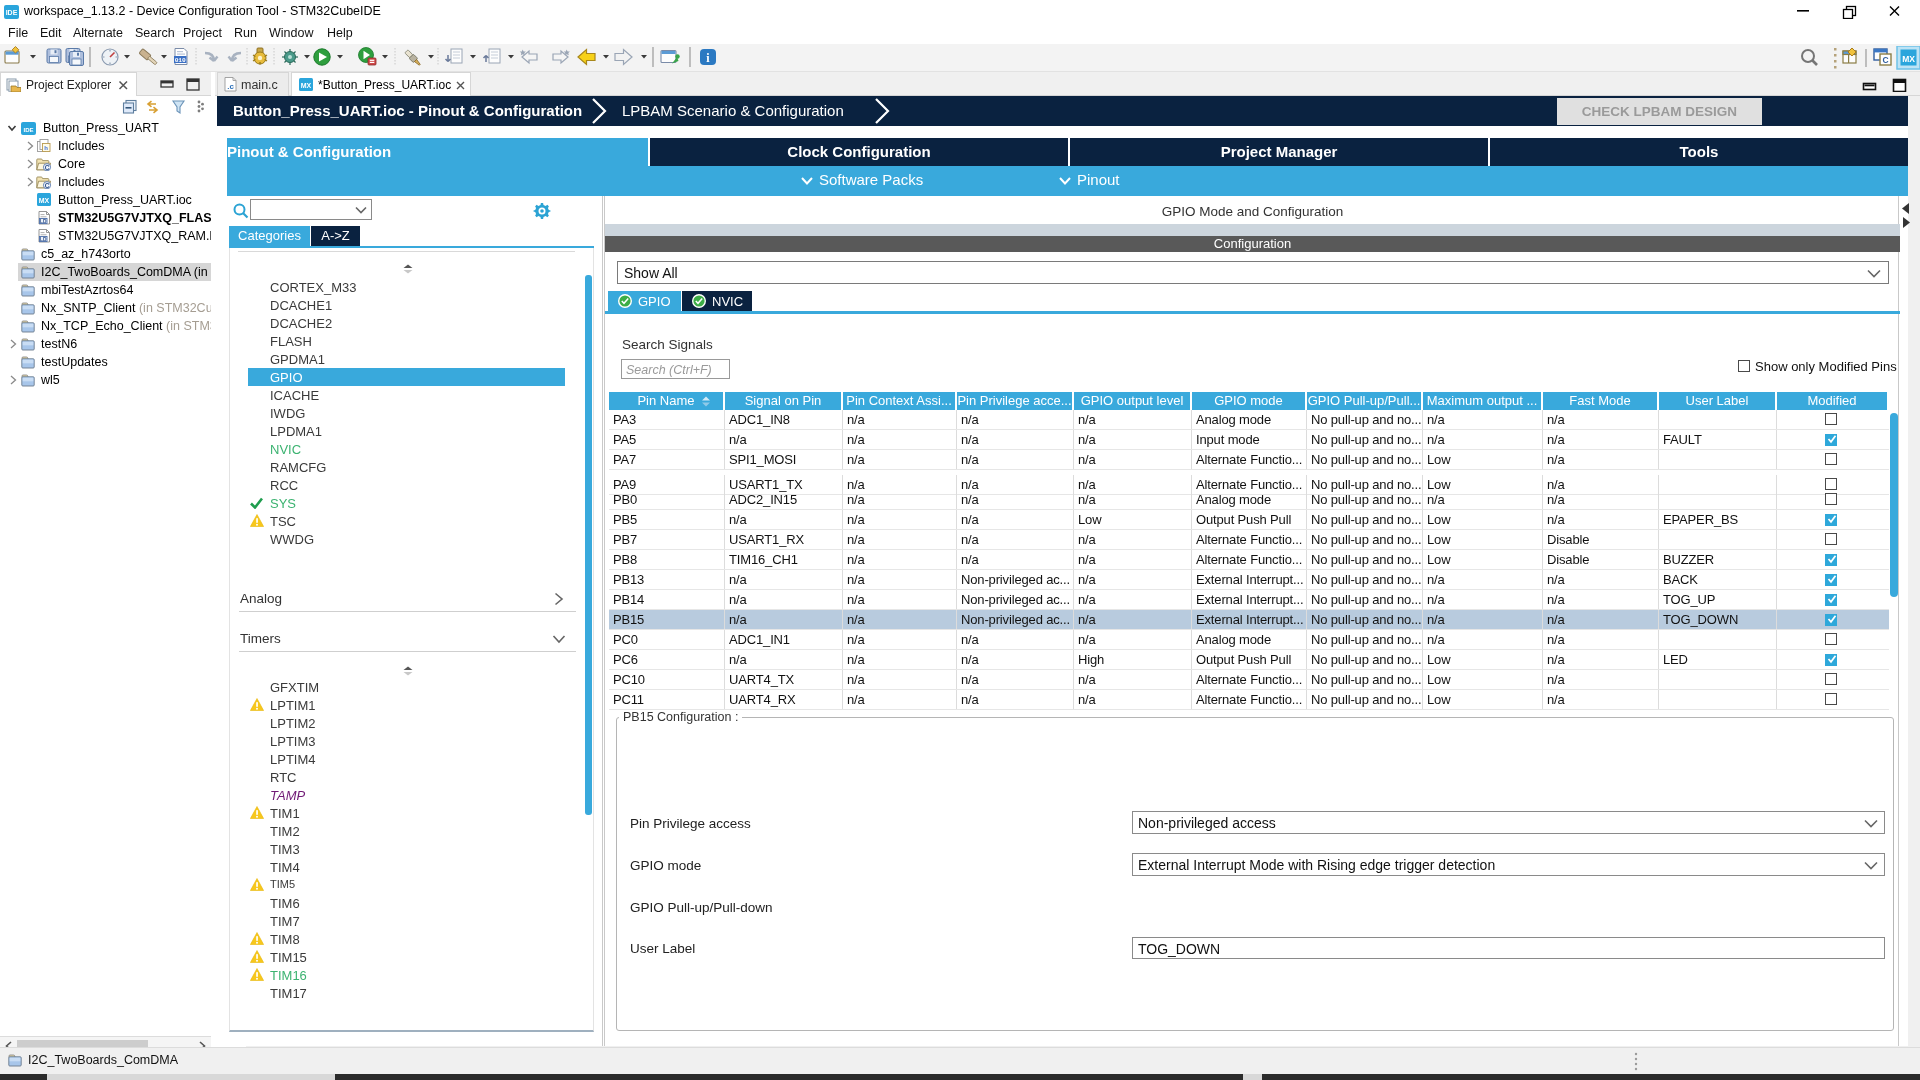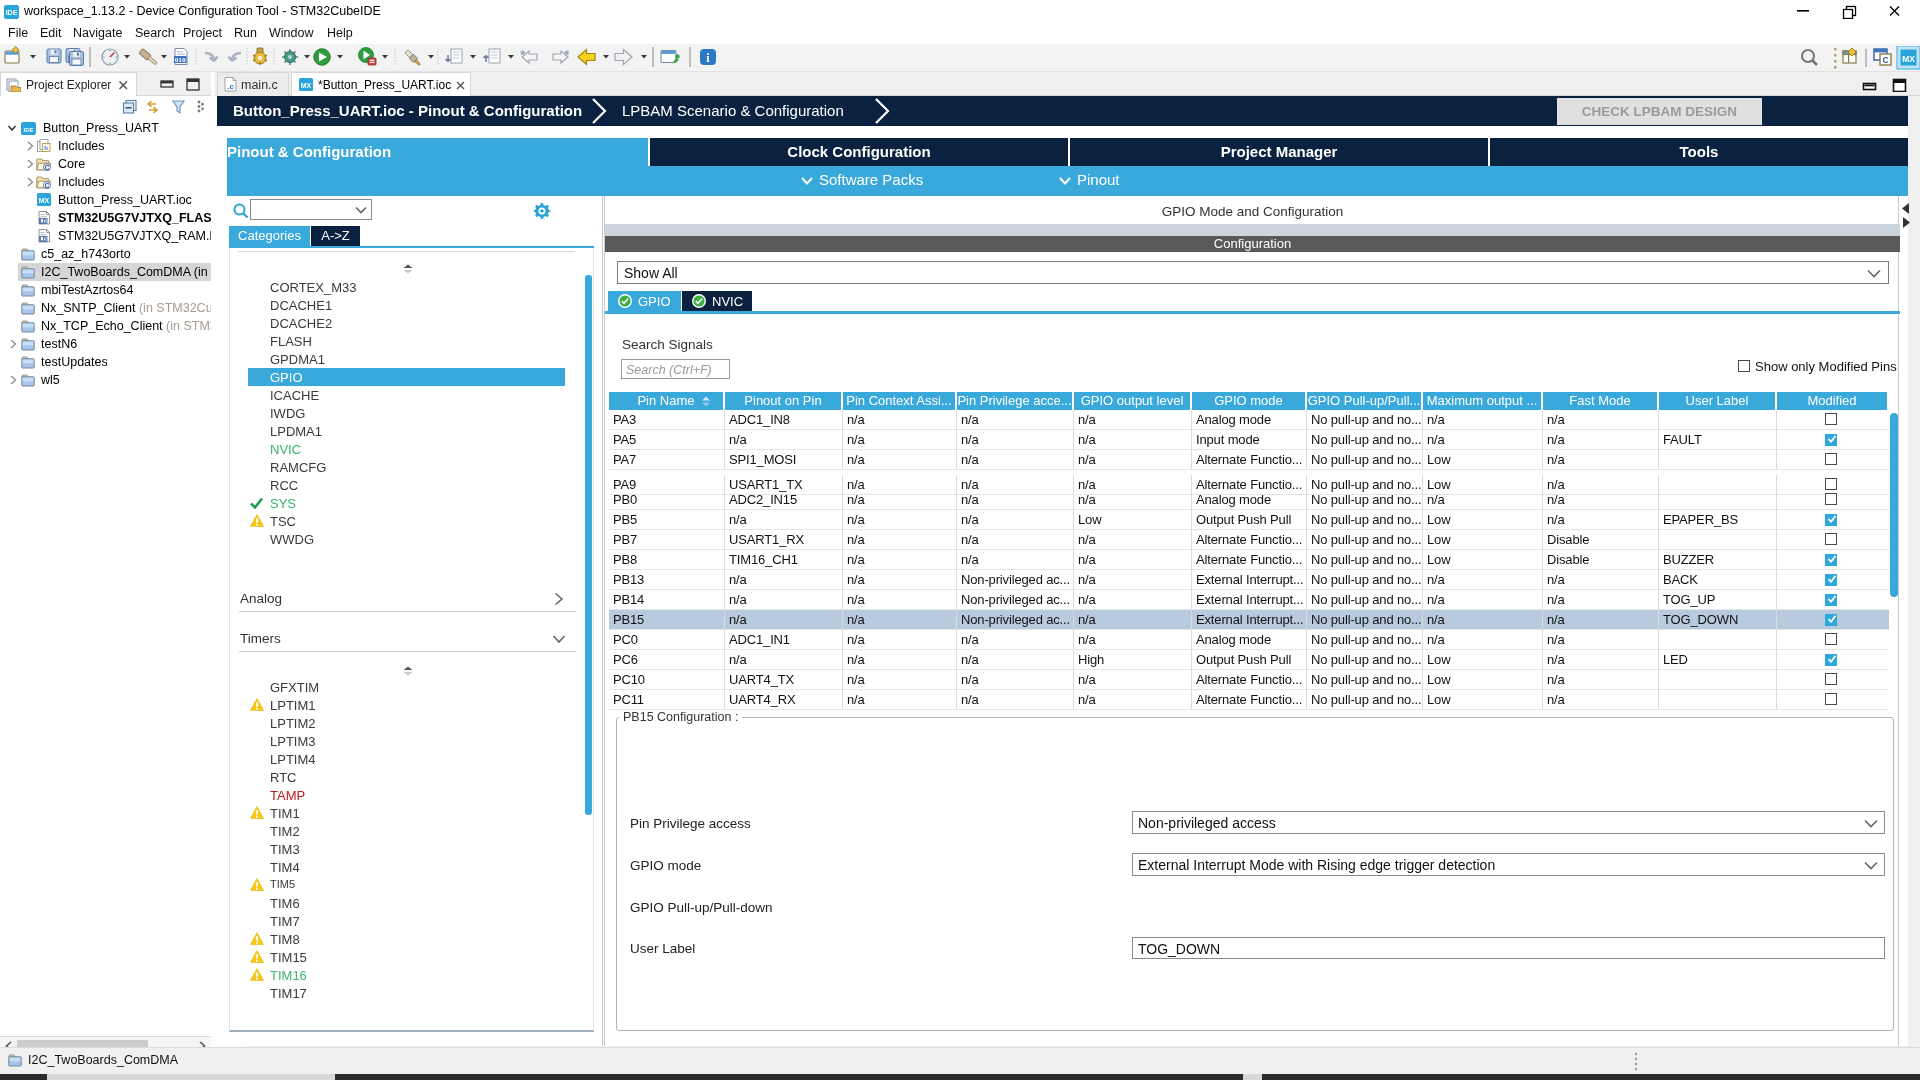--- a/index.html
+++ b/index.html
@@ -46,21 +46,21 @@
       <rect x="2" y="7" width="12" height="1.6" fill="#000"></rect>
       <rect x="51.5" y="3.5" width="9" height="9" fill="none" stroke="#000" stroke-width="1.3"></rect>
       <rect x="48.5" y="6.5" width="9" height="9" fill="#fff" stroke="#000" stroke-width="1.3"></rect>
       <path d="M 95 3.5 L 104 12.5 M 104 3.5 L 95 12.5" stroke="#000" stroke-width="1.4"></path>
     </svg>
   </div>
 
   <div id="menubar" class="abs">
     <span style="left:8px">File</span>
       <span style="left:40px">Edit</span>
-      <span style="left:73px">Navigate</span>
+      <span style="left:73px">Alternate</span>
       <span style="left:135px">Search</span>
       <span style="left:183px">Project</span>
       <span style="left:234px">Run</span>
       <span style="left:269px">Window</span>
       <span style="left:327px">Help</span>
   </div>
 
   <div id="toolbar" class="abs">
       <svg class="abs" style="left:0;top:0" width="720" height="27" id="tbsvg">
         <g>
@@ -555,21 +555,21 @@
     <div id="timlist">
       <div class="abs" style="left:55px;top:484px;font-size:13px;color:#3a3a3a">GFXTIM</div>
       <svg class="abs" style="left:35px;top:502px" width="14" height="13">
           <use href="#warntri"></use>
         </svg>
       <div class="abs" style="left:55px;top:502px;font-size:13px;color:#3a3a3a">LPTIM1</div>
       <div class="abs" style="left:55px;top:520px;font-size:13px;color:#3a3a3a">LPTIM2</div>
       <div class="abs" style="left:55px;top:538px;font-size:13px;color:#3a3a3a">LPTIM3</div>
       <div class="abs" style="left:55px;top:556px;font-size:13px;color:#3a3a3a">LPTIM4</div>
       <div class="abs" style="left:55px;top:574px;font-size:13px;color:#3a3a3a">RTC</div>
-      <div class="abs" style="left:55px;top:592px;font-size:13px;color:#b91c1c;">TAMP</div>
+      <div class="abs" style="left:55px;top:592px;font-size:13px;color:#701a75;font-style:italic">TAMP</div>
       <svg class="abs" style="left:35px;top:610px" width="14" height="13">
           <use href="#warntri"></use>
         </svg>
       <div class="abs" style="left:55px;top:610px;font-size:13px;color:#3a3a3a">TIM1</div>
       <div class="abs" style="left:55px;top:628px;font-size:13px;color:#3a3a3a">TIM2</div>
       <div class="abs" style="left:55px;top:646px;font-size:13px;color:#3a3a3a">TIM3</div>
       <div class="abs" style="left:55px;top:664px;font-size:13px;color:#3a3a3a">TIM4</div>
       <svg class="abs" style="left:35px;top:682px" width="14" height="13">
           <use href="#warntri"></use>
         </svg>
@@ -623,21 +623,21 @@
       <div class="abs" style="left:17px;top:141px;font-size:13.5px;color:#333">Search Signals</div>
       <div class="abs" style="left:16px;top:163px;width:109px;height:20px;background:#fff;border:1px solid #999;">
         <span class="abs ellip" style="left:4px;top:3px;width:100px;font-size:12.5px;color:#9a9a9a;font-style:italic">Search (Ctrl+F)</span>
       </div>
       <div class="abs" style="left:1133px;top:164px;width:12px;height:12px;background:#fff;border:1.5px solid #4a4a4a"></div>
       <div class="abs" style="left:1150px;top:163px;font-size:13px;color:#111;white-space:nowrap">Show only Modified Pins</div>
 
       <div id="pintbl" class="abs" style="left:4px;top:196px;width:1280px;">
       <div class="abs" style="left:0;top:0;width:1280px;height:18px;background:#fff">
             <div class="hcell" style="left:0px;width:114px">Pin Name</div>
-            <div class="hcell" style="left:116px;width:116px">Pinout on Pin</div>
+            <div class="hcell" style="left:116px;width:116px">Signal on Pin</div>
             <div class="hcell" style="left:234px;width:112px">Pin Context Assi...</div>
             <div class="hcell" style="left:348px;width:115px">Pin Privilege acce...</div>
             <div class="hcell" style="left:465px;width:116px">GPIO output level</div>
             <div class="hcell" style="left:583px;width:113px">GPIO mode</div>
             <div class="hcell" style="left:698px;width:114px">GPIO Pull-up/Pull...</div>
             <div class="hcell" style="left:814px;width:118px">Maximum output ...</div>
             <div class="hcell" style="left:934px;width:114px">Fast Mode</div>
             <div class="hcell" style="left:1050px;width:116px">User Label</div>
             <div class="hcell" style="left:1168px;width:110px">Modified</div>
             <svg class="abs" style="left:92px;top:4px" width="10" height="11">

